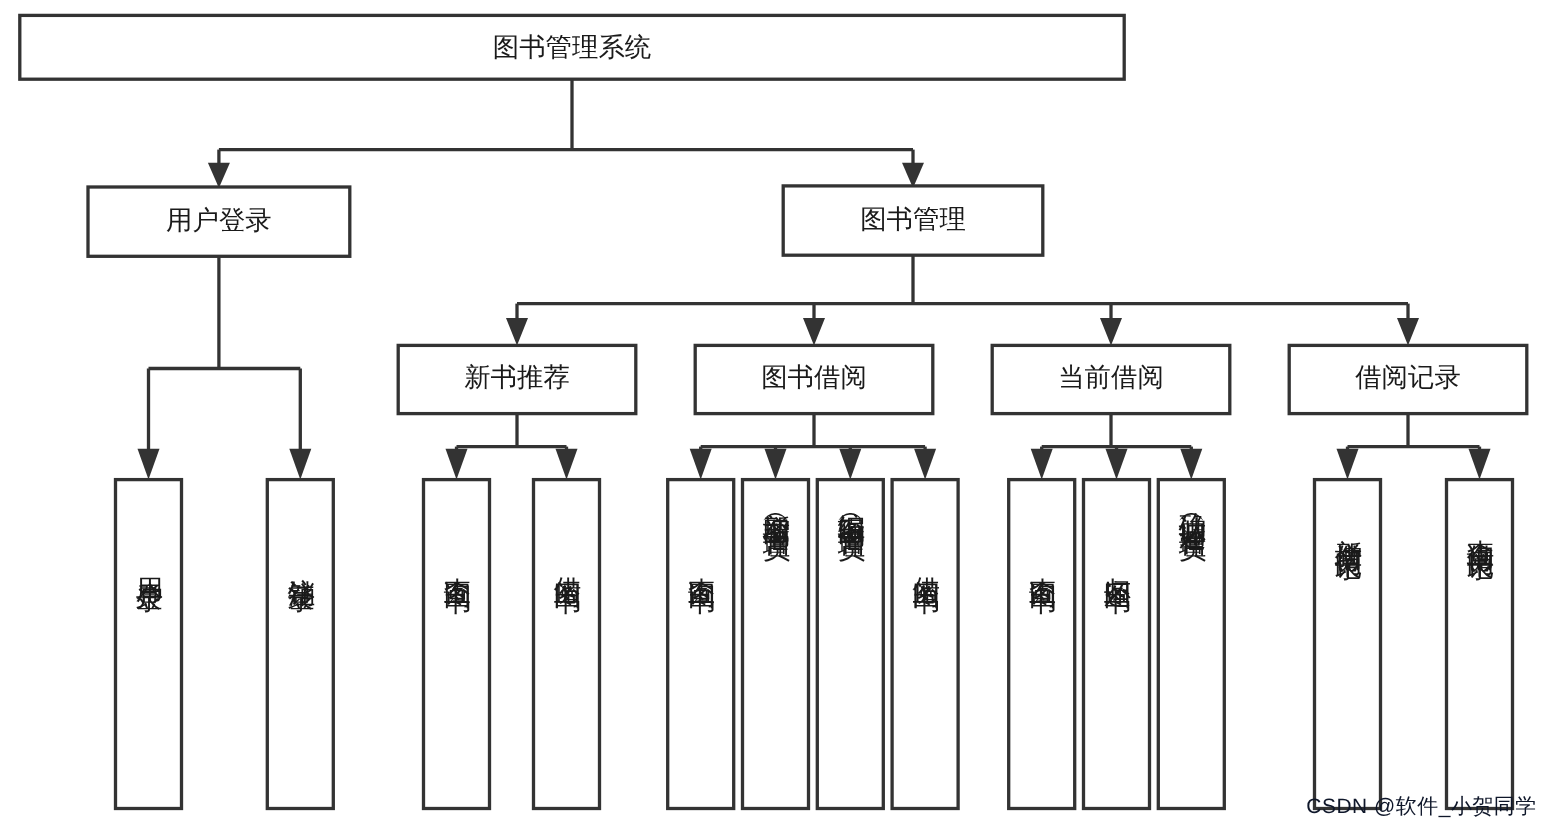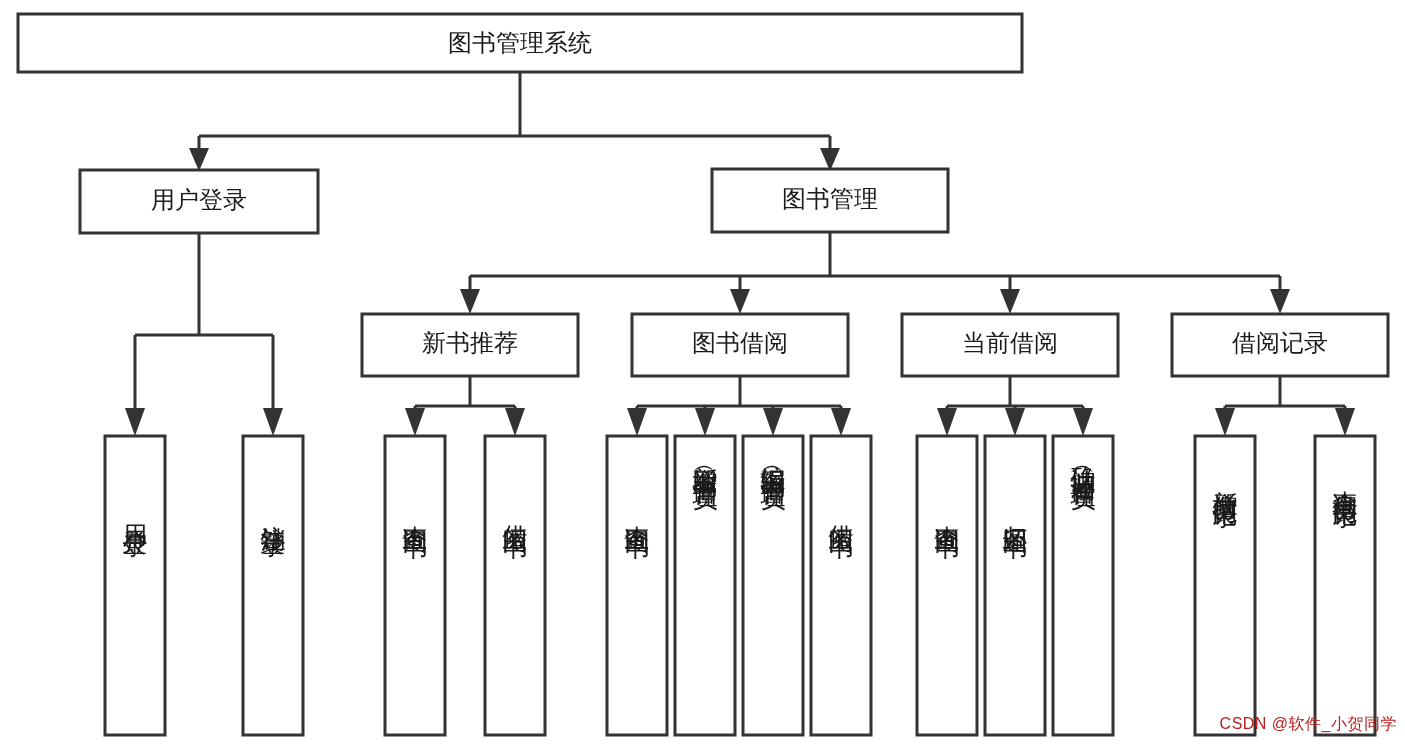--- a/index.html
+++ b/index.html
@@ -59,24 +59,24 @@
     font-family: "Liberation Sans", "DejaVu Sans", sans-serif;
     font-size: 25px;
     line-height: 1;
     color: #1a1a1a;
     letter-spacing: 3px;
     white-space: nowrap;
   }
   .watermark {
     position: absolute;
     right: 8px;
-    bottom: 12px;
-    font-family: "Liberation Sans", "DejaVu Sans", sans-serif;
-    font-size: 16px;
-    color: #b91c1c;
+    bottom: 1px;
+    font-family: "Liberation Sans", "DejaVu Sans", sans-serif;
+    font-size: 19px;
+    color: #0f172a;
     letter-spacing: 0.5px;
     white-space: nowrap;
   }
 </style>
 </head>
 <body>
 
 <div id="stage">
 
   <svg class="diagram" viewBox="0 0 1405 747">

